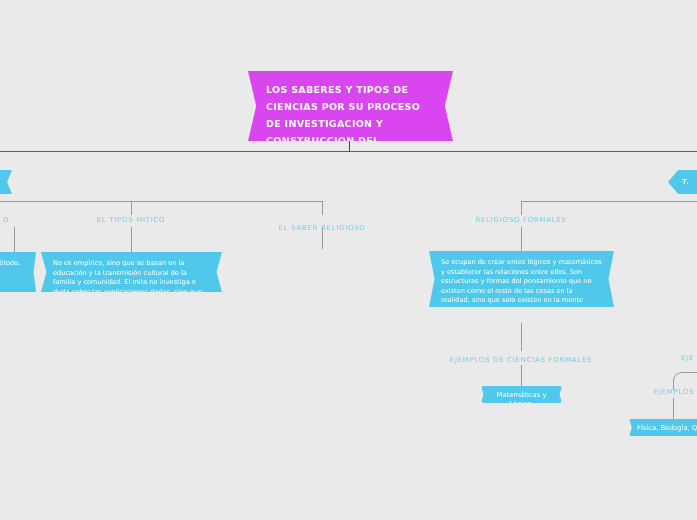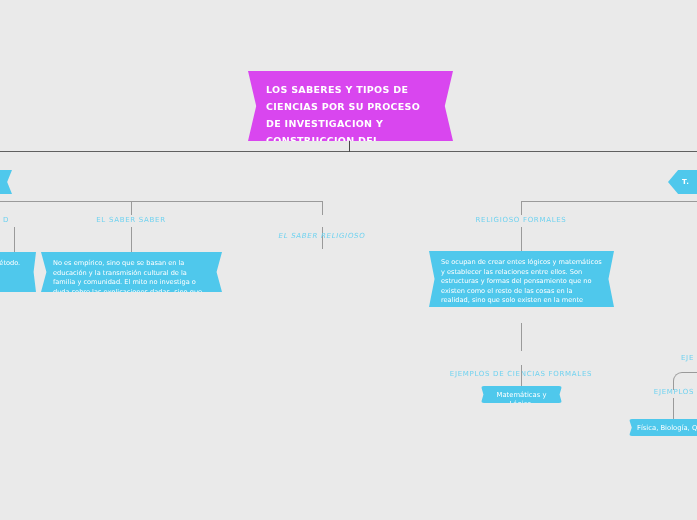--- a/index.html
+++ b/index.html
@@ -150,23 +150,23 @@
 
   <div class="vline" style="left:14px; top:227px; height:25px;"></div>
   <div class="vline" style="left:131px; top:227px; height:25px;"></div>
   <div class="vline" style="left:322px; top:227px; height:22px;"></div>
   <div class="vline" style="left:521px; top:227px; height:24px;"></div>
 
   <div class="branch-label" style="left:-12px; top:216px; width:36px;">
     <span>D</span>
   </div>
   <div class="branch-label" style="left:61px; top:216px; width:140px;">
-    <span>EL SABER SABER</span>
-  </div>
-  <div class="branch-label" style="left:252px; top:232px; width:140px;font-style:italic;">
+    <span>EL TIPOS MITICO</span>
+  </div>
+  <div class="branch-label" style="left:252px; top:224px; width:140px;">
     <span>EL SABER RELIGIOSO</span>
   </div>
   <div class="branch-label" style="left:451px; top:216px; width:140px;">
     <span>RELIGIOSO FORMALES</span>
   </div>
 
   <div class="desc-node" style="left:-44px; top:252px; width:80px; height:40px;">
     <span>o largo método.</span>
   </div>
 
@@ -174,21 +174,21 @@
     <span>No es empírico, sino que se basan en la educación y la transmisión cultural de la familia y comunidad. El mito no investiga o duda sobre las explicaciones dadas, sino que de entrada las da por ciertas.</span>
   </div>
 
 
   <div class="desc-node" style="left:429px; top:251px; width:185px; height:56px;">
     <span>Se ocupan de crear entes lógicos y matemáticos y establecer las relaciones entre ellos. Son estructuras y formas del pensamiento que no existen como el resto de las cosas en la realidad, sino que solo existen en la mente humana. Se basan en el razonamiento deductivo para mostrar o probar la razón.</span>
   </div>
 
   <div class="vline" style="left:521px; top:323px; height:28px;"></div>
 
-  <div class="branch-label" style="left:441px; top:356px; width:160px;margin-top:14px;">
+  <div class="branch-label" style="left:441px; top:356px; width:160px;">
     <span>EJEMPLOS DE CIENCIAS FORMALES</span>
   </div>
 
   <div class="vline" style="left:521px; top:365px; height:21px;"></div>
 
   <div class="pill-node" style="left:481px; top:386px; width:81px; height:17px;">
     <span>Matemáticas y Lógica.</span>
   </div>
 
   <div class="branch-label" style="left:681px; top:354px; width:30px; text-align:left;">

